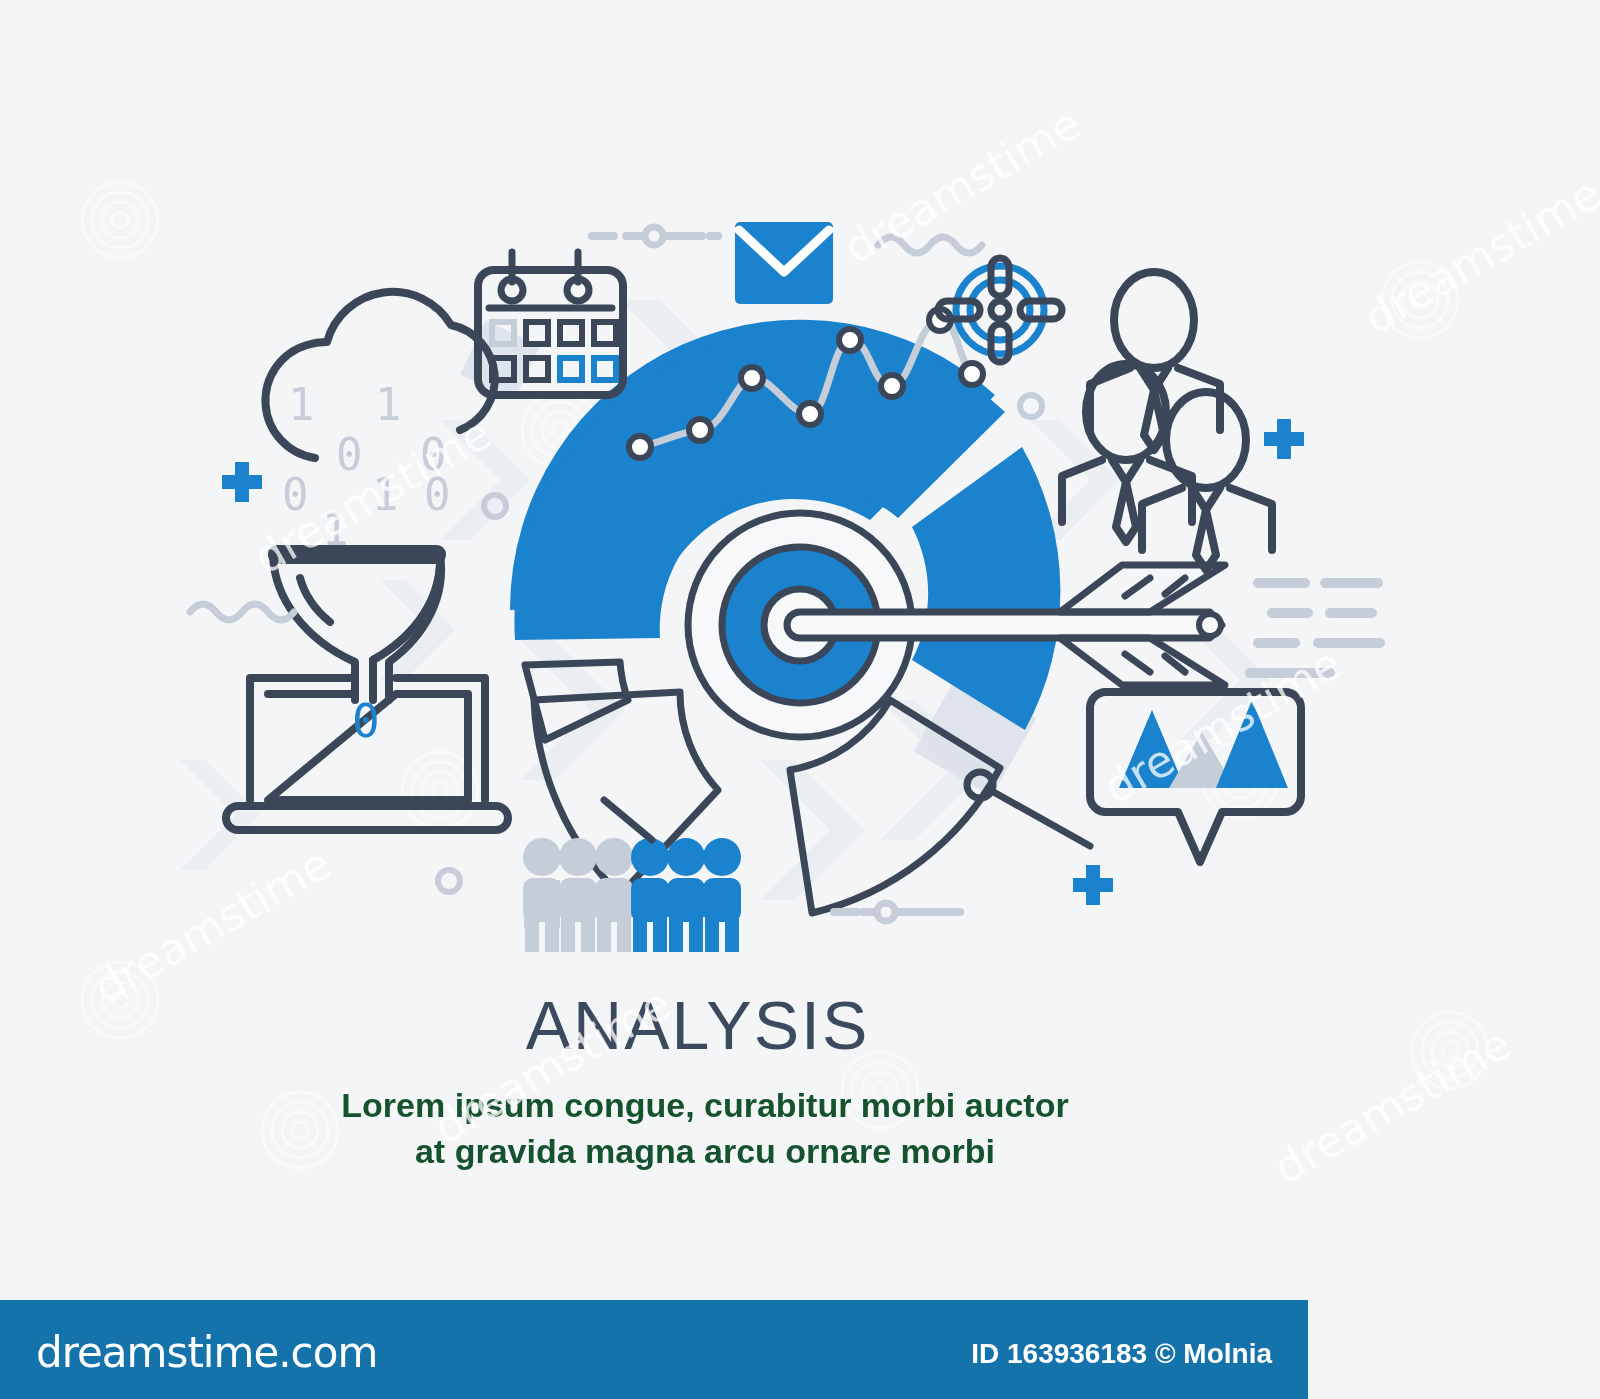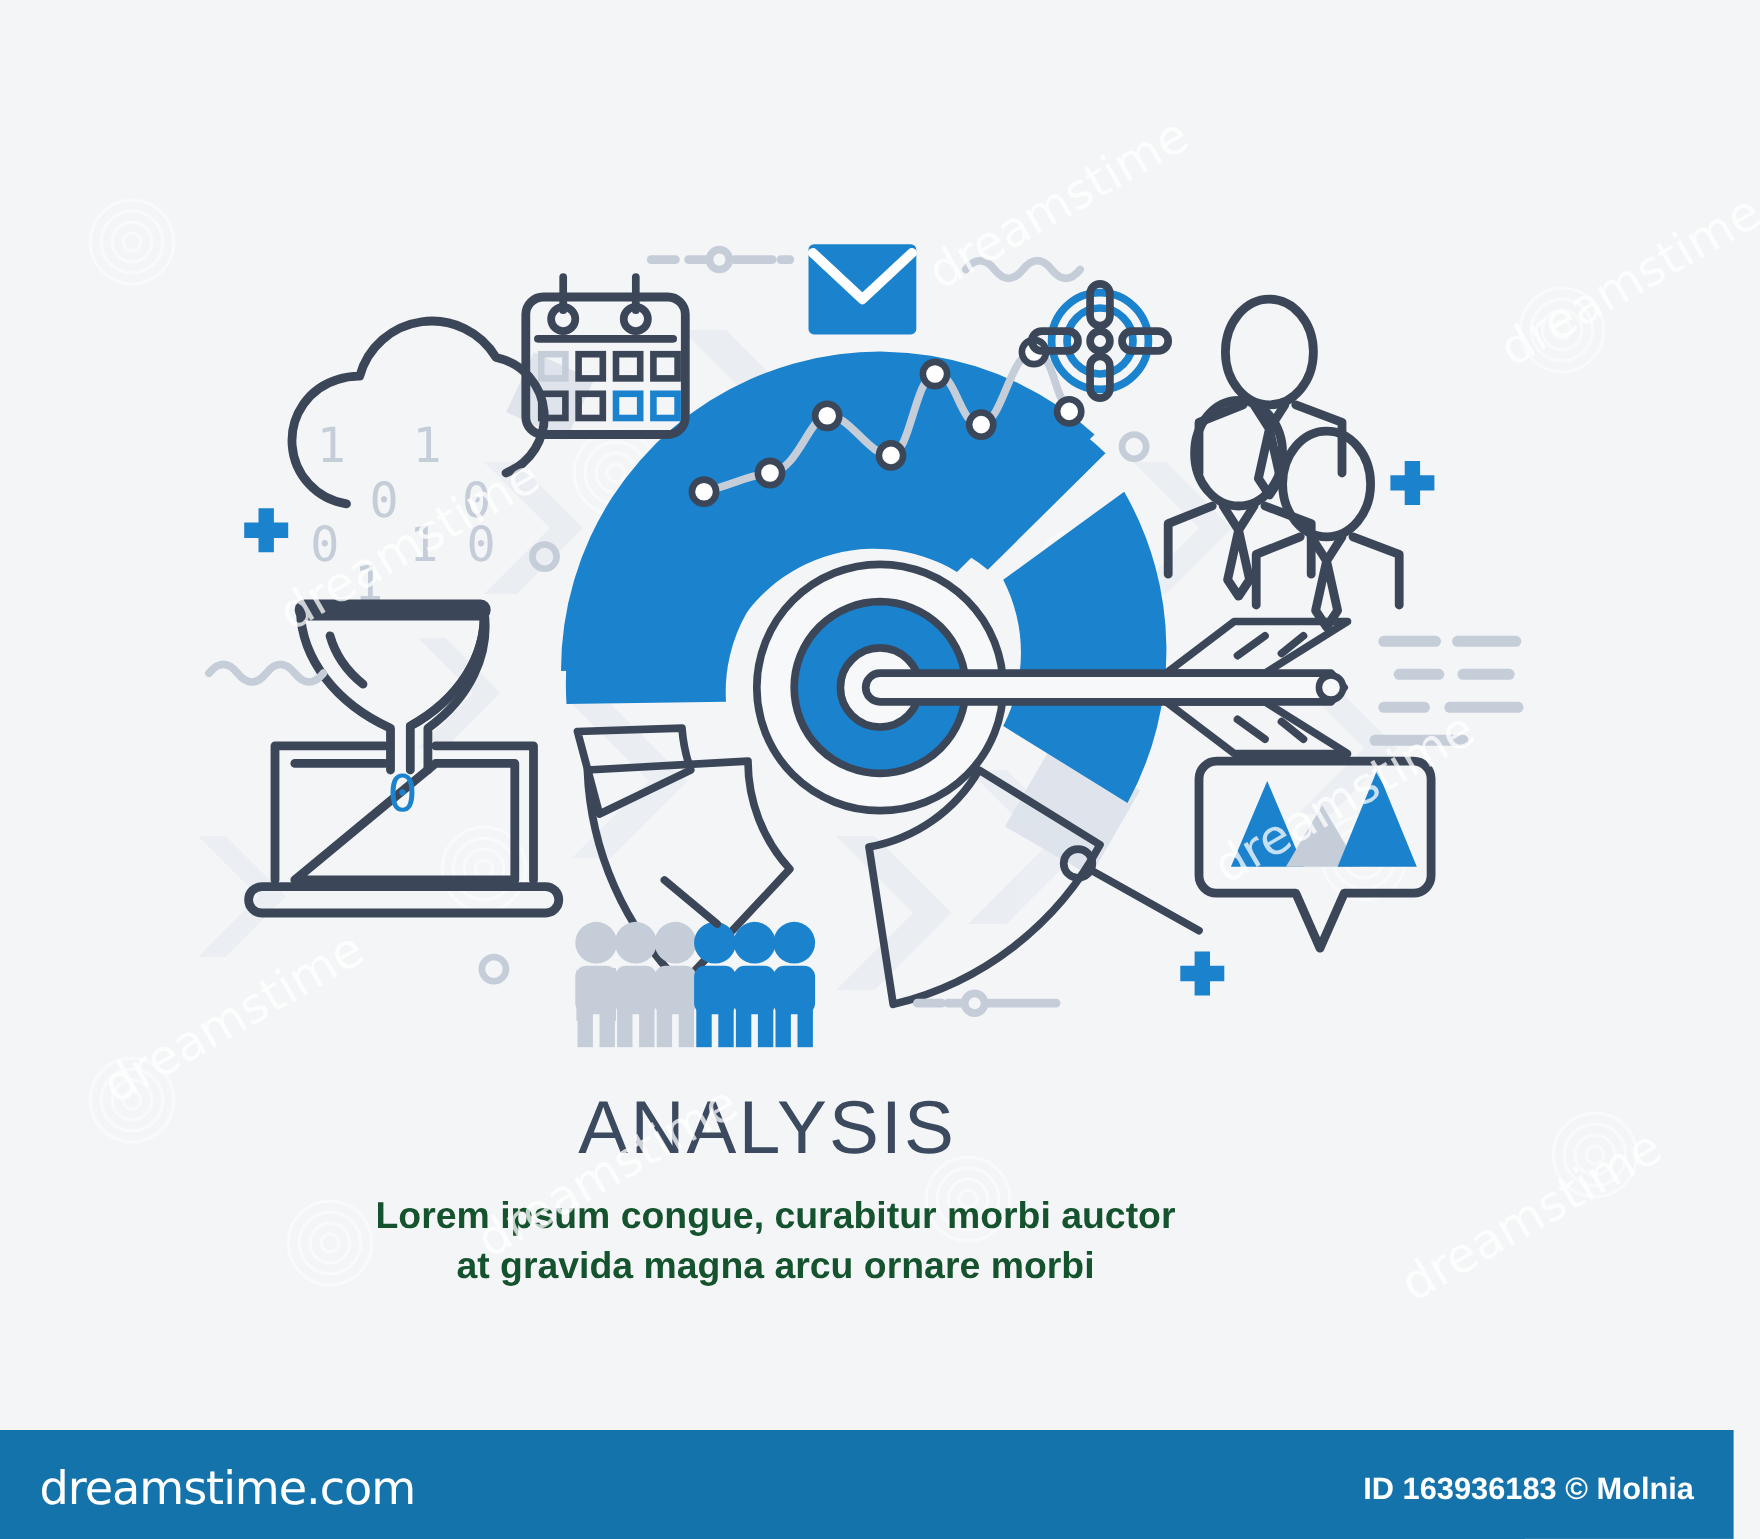--- a/index.html
+++ b/index.html
@@ -17,21 +17,21 @@
   }
   .title{
     font-size:68px;letter-spacing:2px;color:#3c4a60;font-weight:400;
     margin:0;line-height:1.05;
   }
   .subtitle{
     font-size:34px;color:#14532d;font-weight:700;margin:22px 0 0 15px;line-height:1.35;
   }
   .subtitle div{white-space:nowrap;}
   .footer{
-    position:absolute;left:0;top:1300px;width:1576px;height:99px;
+    position:absolute;left:0;top:1300px;width:1308px;height:99px;
     background:#1573ab;
   }
   .footer .brand{
     position:absolute;left:36px;top:28px;color:#ffffff;font-size:42px;
     font-family:"DejaVu Sans", sans-serif;letter-spacing:-1px;
   }
   .footer .idtxt{
     position:absolute;right:36px;top:38px;color:#ffffff;font-size:28px;font-weight:bold;
     font-family:"Liberation Sans", sans-serif;
   }

